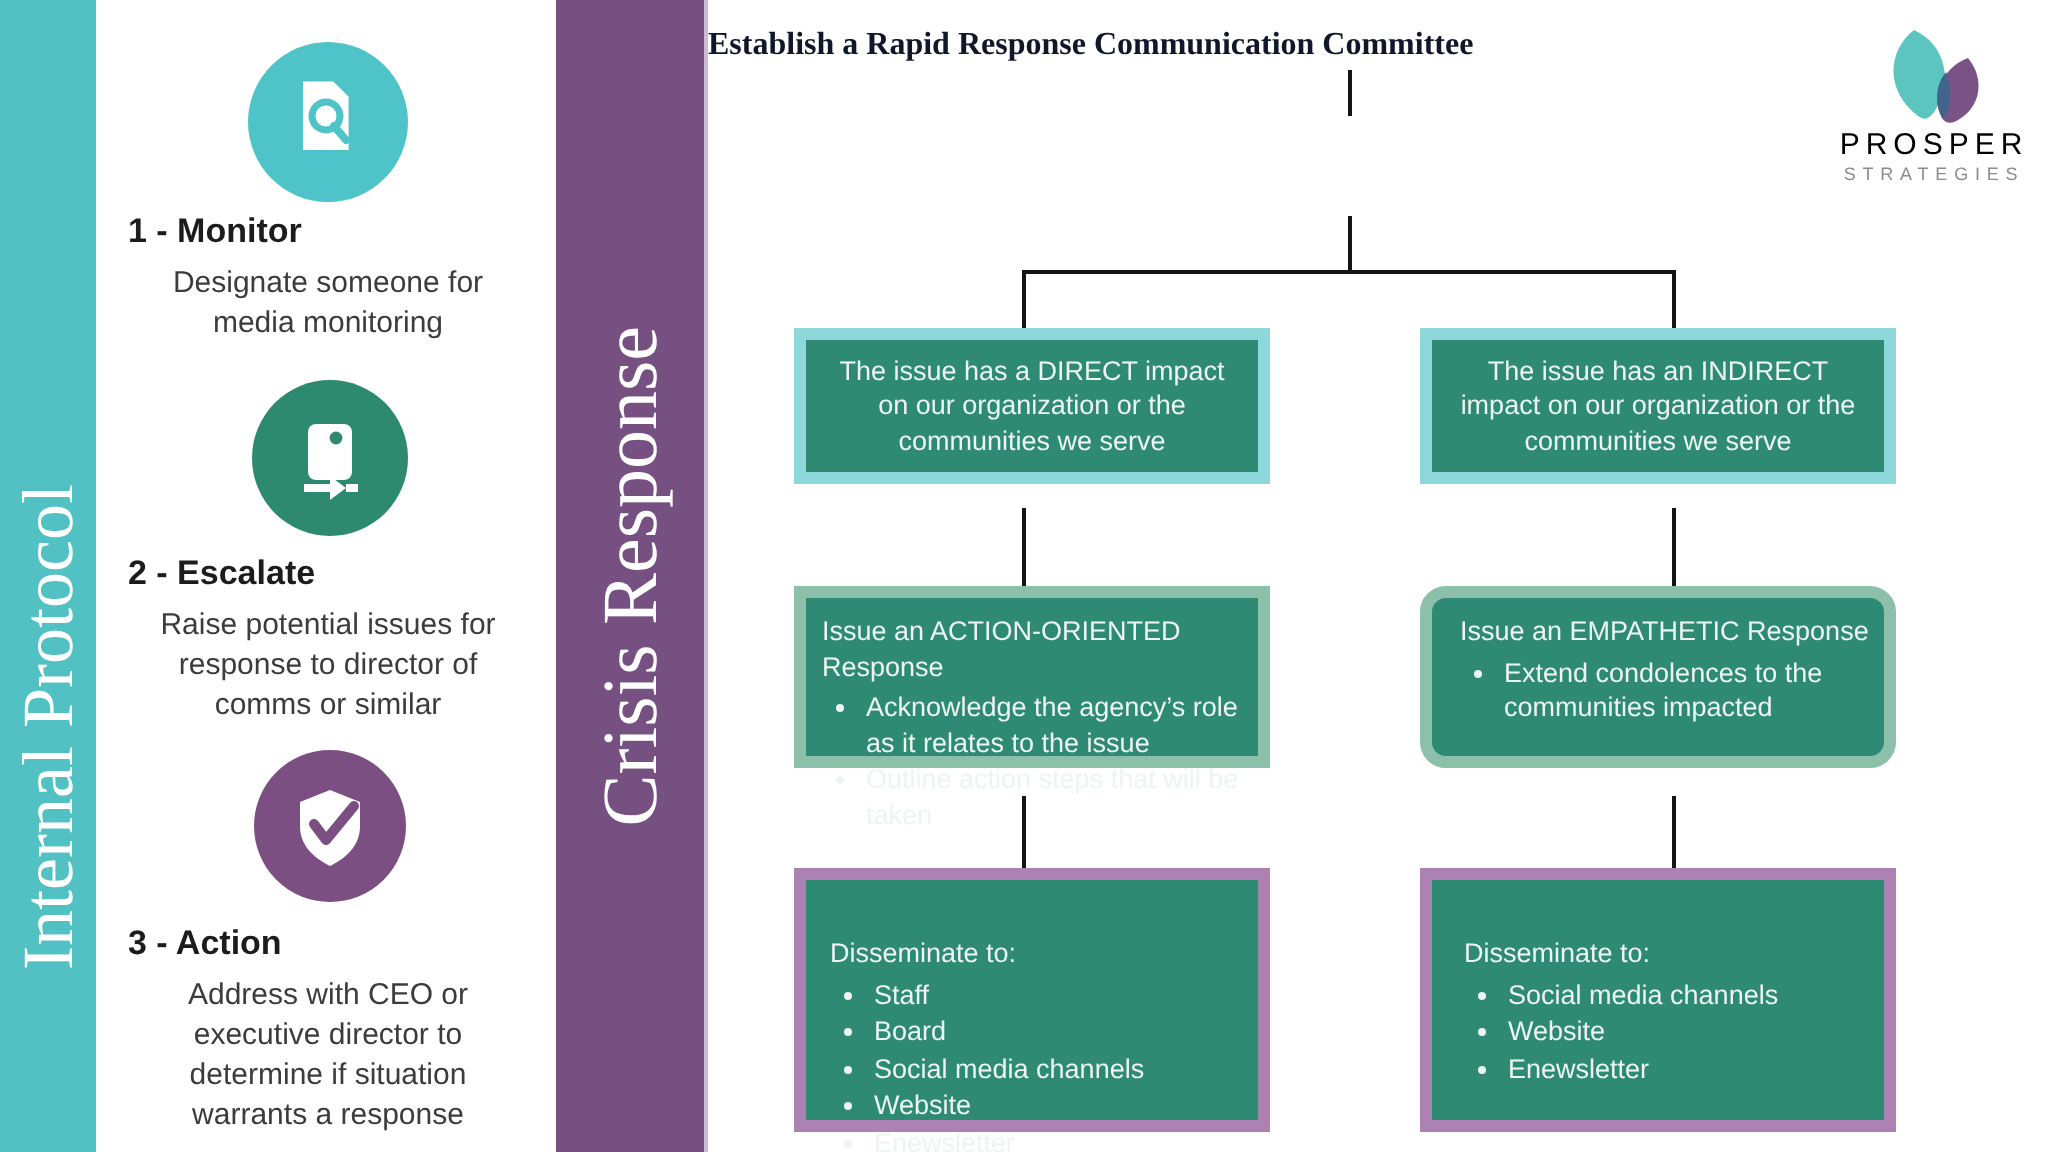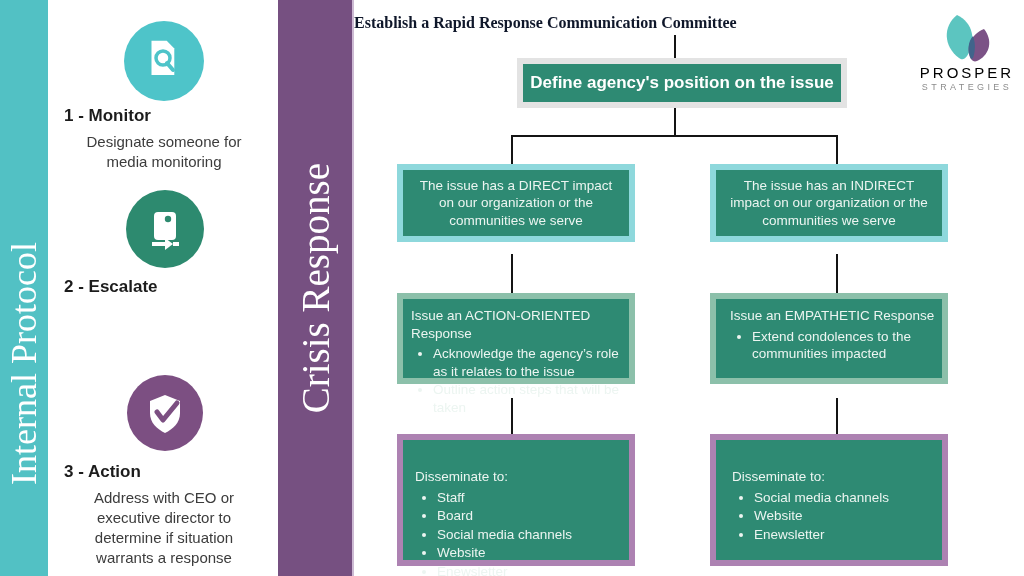--- a/index.html
+++ b/index.html
@@ -39,21 +39,21 @@
   .fc-box{position:absolute;width:238px;box-sizing:border-box;background:#2e8a73;
           color:#ecf5f1;font-size:13.5px;line-height:1.3;}
   .border-teal{border:6px solid #8ed8dc;}
   .border-sage{border:6px solid #8cc0aa;}
   .border-mauve{border:6px solid #ad82b2;}
   .impact{top:164px;height:78px;display:flex;align-items:center;justify-content:flex-end;
           text-align:center;padding:4px 10px;}
   .response{top:293px;height:91px;padding:8px 6px 8px 8px;}
   .disseminate{top:434px;height:132px;padding:28px 6px 8px 12px;}
   .col-left{left:397px;} .col-right{left:710px;}
-  #box-response-right{padding-left:14px;}
+  #box-response-right{padding-left:14px;border-radius:13px;}
   #box-diss-right{padding-left:16px;}
   .fc-box ul{margin:3px 0 0 0;padding-left:22px;}
   .fc-box li{margin:0 0 1px 0;}
 
   
   #logo{position:absolute;left:913px;top:12px;width:108px;text-align:center;}
   #logo-leaves{display:block;margin:0 auto;}
   #logo-name{font-size:15px;letter-spacing:3px;color:#000000;margin-top:2px;}
   #logo-subname{font-size:9px;letter-spacing:3.4px;color:#8c8c8c;margin-top:1px;}
 </style>
@@ -82,20 +82,21 @@
   <div class="step-circle" id="circle-escalate">
     <svg width="44" height="44" viewBox="0 0 44 44">
       <rect x="11" y="5" width="22" height="28" rx="4" fill="#ffffff"></rect>
       <circle cx="25" cy="12" r="3.2" fill="#2d8a6f"></circle>
       <rect x="9" y="35" width="13" height="4" fill="#ffffff"></rect>
       <polygon points="22,31 30,37 22,43" fill="#ffffff"></polygon>
       <rect x="30" y="35" width="6" height="4" fill="#ffffff"></rect>
     </svg>
   </div>
   <div class="step-title" id="title-escalate">2 - Escalate</div>
+  <div class="step-desc" id="desc-escalate">Raise potential issues for response to director of comms or similar</div>
 
   <div class="step-circle" id="circle-action">
     <svg width="44" height="44" viewBox="0 0 44 44">
       <path d="M22 4 L37 10 V22 C37 32 30 38 22 42 C14 38 7 32 7 22 V10 Z" fill="#ffffff"></path>
       <polyline points="14,21 20,29 34,12" fill="none" stroke="#7c4f82" stroke-width="5" stroke-linecap="round" stroke-linejoin="round"></polyline>
     </svg>
   </div>
   <div class="step-title" id="title-action">3 - Action</div>
   <div class="step-desc" id="desc-action">Address with CEO or executive director to determine if situation warrants a response</div>
 
@@ -104,23 +105,20 @@
   <div class="line" style="left:674px;top:35px;width:2px;height:23px;"></div>
   <div class="line" style="left:674px;top:108px;width:2px;height:29px;"></div>
   <div class="line" style="left:511px;top:135px;width:327px;height:2px;"></div>
   <div class="line" style="left:511px;top:135px;width:2px;height:29px;"></div>
   <div class="line" style="left:836px;top:135px;width:2px;height:29px;"></div>
   <div class="line" style="left:511px;top:254px;width:2px;height:39px;"></div>
   <div class="line" style="left:836px;top:254px;width:2px;height:39px;"></div>
   <div class="line" style="left:511px;top:398px;width:2px;height:36px;"></div>
   <div class="line" style="left:836px;top:398px;width:2px;height:36px;"></div>
 
-  <div id="define-wrap">
-    <div id="define-box">Define agency's position on the issue</div>
-  </div>
 
   <div class="fc-box impact col-left border-teal">
     <span>The issue has a DIRECT impact on our organization or the communities we serve</span>
   </div>
   <div class="fc-box impact col-right border-teal">
     <span>The issue has an INDIRECT impact on our organization or the communities we serve</span>
   </div>
 
   <div class="fc-box response col-left border-sage" id="box-response-left">
     <div>Issue an ACTION-ORIENTED Response</div>

